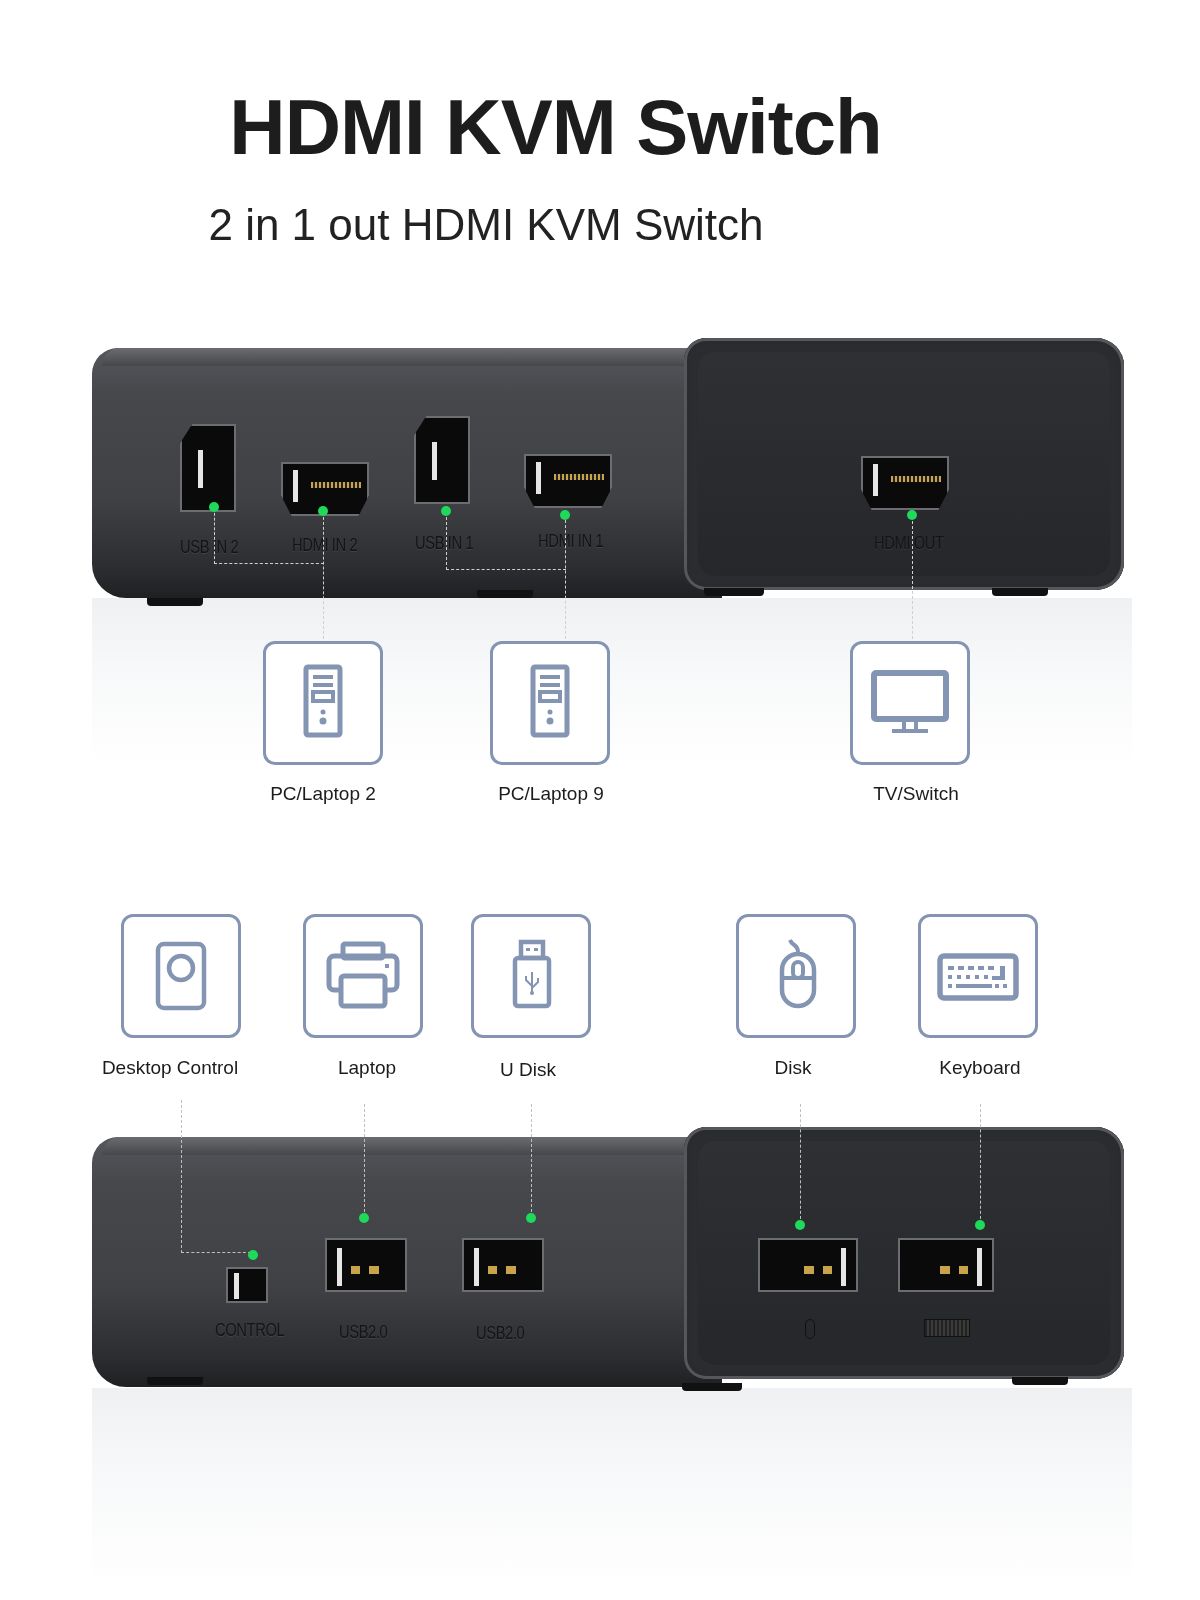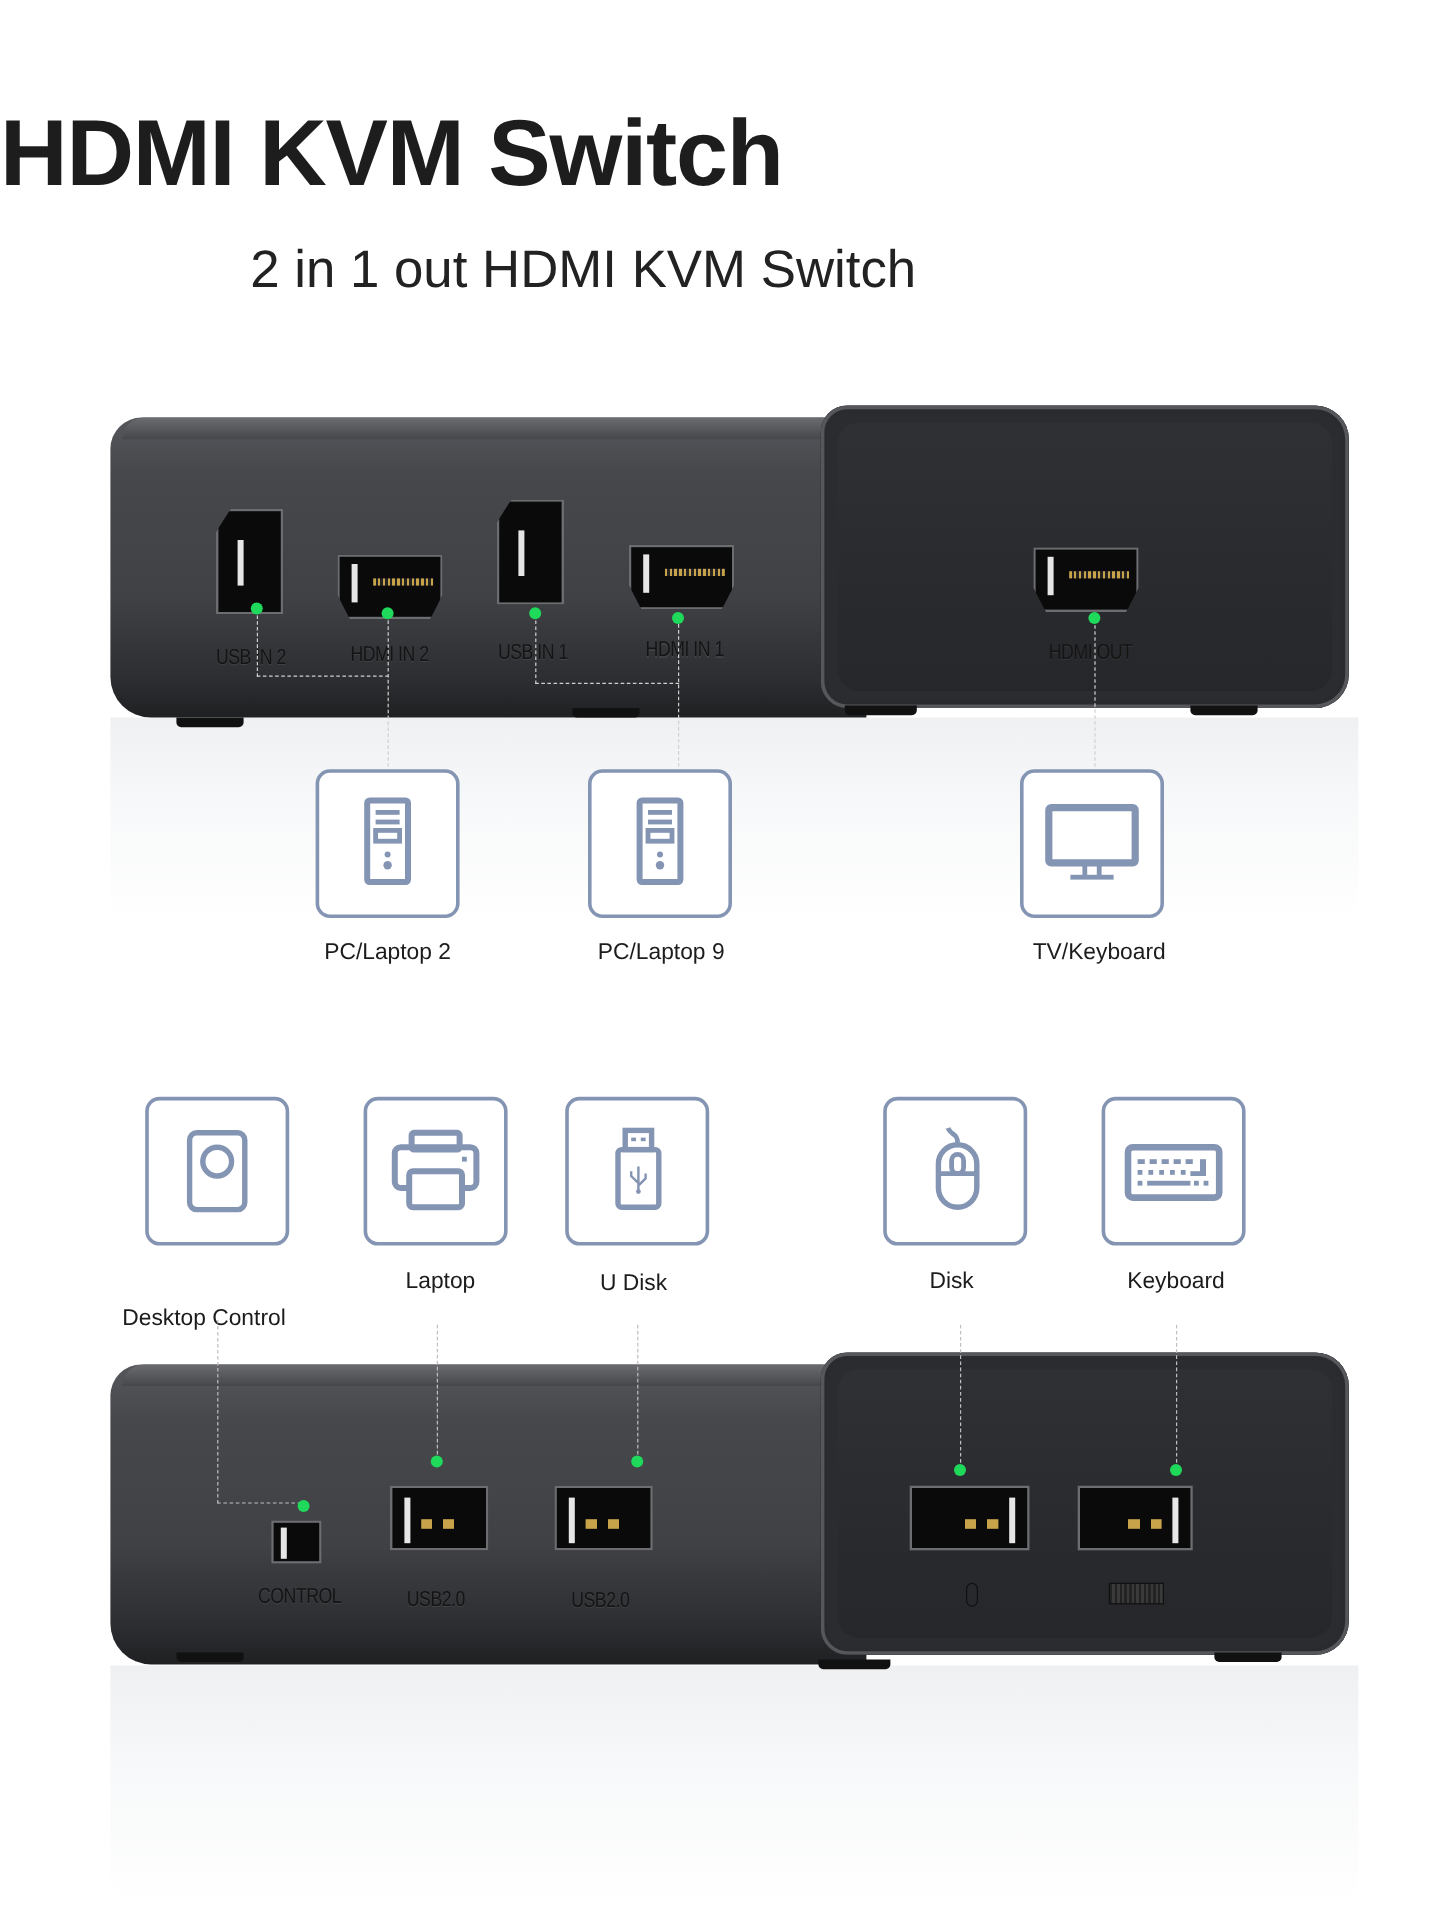--- a/index.html
+++ b/index.html
@@ -1,19 +1,19 @@
 <!DOCTYPE html>
 <html><head>
 <meta charset="utf-8">
 <style>
   * { box-sizing: border-box; margin: 0; padding: 0; }
   html, body { width: 1200px; height: 1600px; background: #ffffff; overflow: hidden; }
   body { position: relative; font-family: "Liberation Sans", "DejaVu Sans", sans-serif; color: #1c1c1c; }
 
-  .title { position: absolute; left: 0; width: 1111px; top: 82px; text-align: left;
+  .title { position: absolute; left: 0; width: 1111px; top: 82px; text-align: center;
     font-size: 78px; font-weight: 700; letter-spacing: -1px; color: #1d1d1d; }
   .subtitle { position: absolute; left: 0; width: 972px; top: 200px; text-align: center;
     font-size: 44px; font-weight: 400; color: #222; }
 
   
   .device { position: absolute; left: 92px; width: 1040px; height: 260px; }
   .dev-top { top: 338px; }
   .dev-bot { top: 1127px; }
   .body-main { position: absolute; left: 0; top: 10px; width: 630px; height: 250px;
     background: linear-gradient(180deg, #55575c 0%, #46484c 18%, #3f4145 60%, #2c2d30 88%, #1f2022 100%);
@@ -134,21 +134,21 @@
   <svg viewBox="0 0 100 100">
     <rect x="14" y="20" width="72" height="46" rx="2" fill="none" stroke="#8494b3" stroke-width="6"></rect>
     <rect x="42" y="66" width="4" height="12" fill="#8494b3"></rect>
     <rect x="54" y="66" width="4" height="12" fill="#8494b3"></rect>
     <rect x="32" y="76" width="36" height="4" fill="#8494b3"></rect>
   </svg>
 </div>
 
 <div class="tlabel" style="left:203px;top:783px;">PC/Laptop 2</div>
 <div class="tlabel" style="left:431px;top:783px;">PC/Laptop 9</div>
-<div class="tlabel" style="left:796px;top:783px;">TV/Keyboard</div>
+<div class="tlabel" style="left:796px;top:783px;">TV/Switch</div>
 
 <div class="tile" style="left:121px;top:914px;">
   <svg viewBox="0 0 100 100">
     <rect x="33" y="26" width="46" height="64" rx="6" fill="none" stroke="#8494b3" stroke-width="4.5" transform="translate(-6,-8)"></rect>
     <circle cx="50" cy="42" r="12" fill="none" stroke="#8494b3" stroke-width="4.5"></circle>
   </svg>
 </div>
 <div class="tile" style="left:303px;top:914px;">
   <svg viewBox="0 0 100 100">
     <rect x="30" y="18" width="40" height="14" rx="2" fill="none" stroke="#8494b3" stroke-width="5"></rect>
@@ -192,21 +192,21 @@
         <rect x="56" y="49" width="4" height="4"></rect>
         <rect x="64" y="50" width="10" height="4"></rect>
       <rect x="20" y="58" width="4" height="4"></rect>
         <rect x="28" y="58" width="36" height="4"></rect>
         <rect x="67" y="58" width="4" height="4"></rect>
         <rect x="75" y="58" width="4" height="4"></rect>
     </g>
   </svg>
 </div>
 
-<div class="tlabel" style="left:50px;top:1088px;">Desktop Control</div>
+<div class="tlabel" style="left:50px;top:1057px;">Desktop Control</div>
 <div class="tlabel" style="left:247px;top:1057px;">Laptop</div>
 <div class="tlabel" style="left:408px;top:1059px;">U Disk</div>
 <div class="tlabel" style="left:673px;top:1057px;">Disk</div>
 <div class="tlabel" style="left:860px;top:1057px;">Keyboard</div>
 
 <div class="reflection" style="top:1388px;height:200px;"></div>
 <div class="device dev-bot">
   <div class="body-main"></div>
   <div class="body-cap">
       <div class="cap-face"></div>

